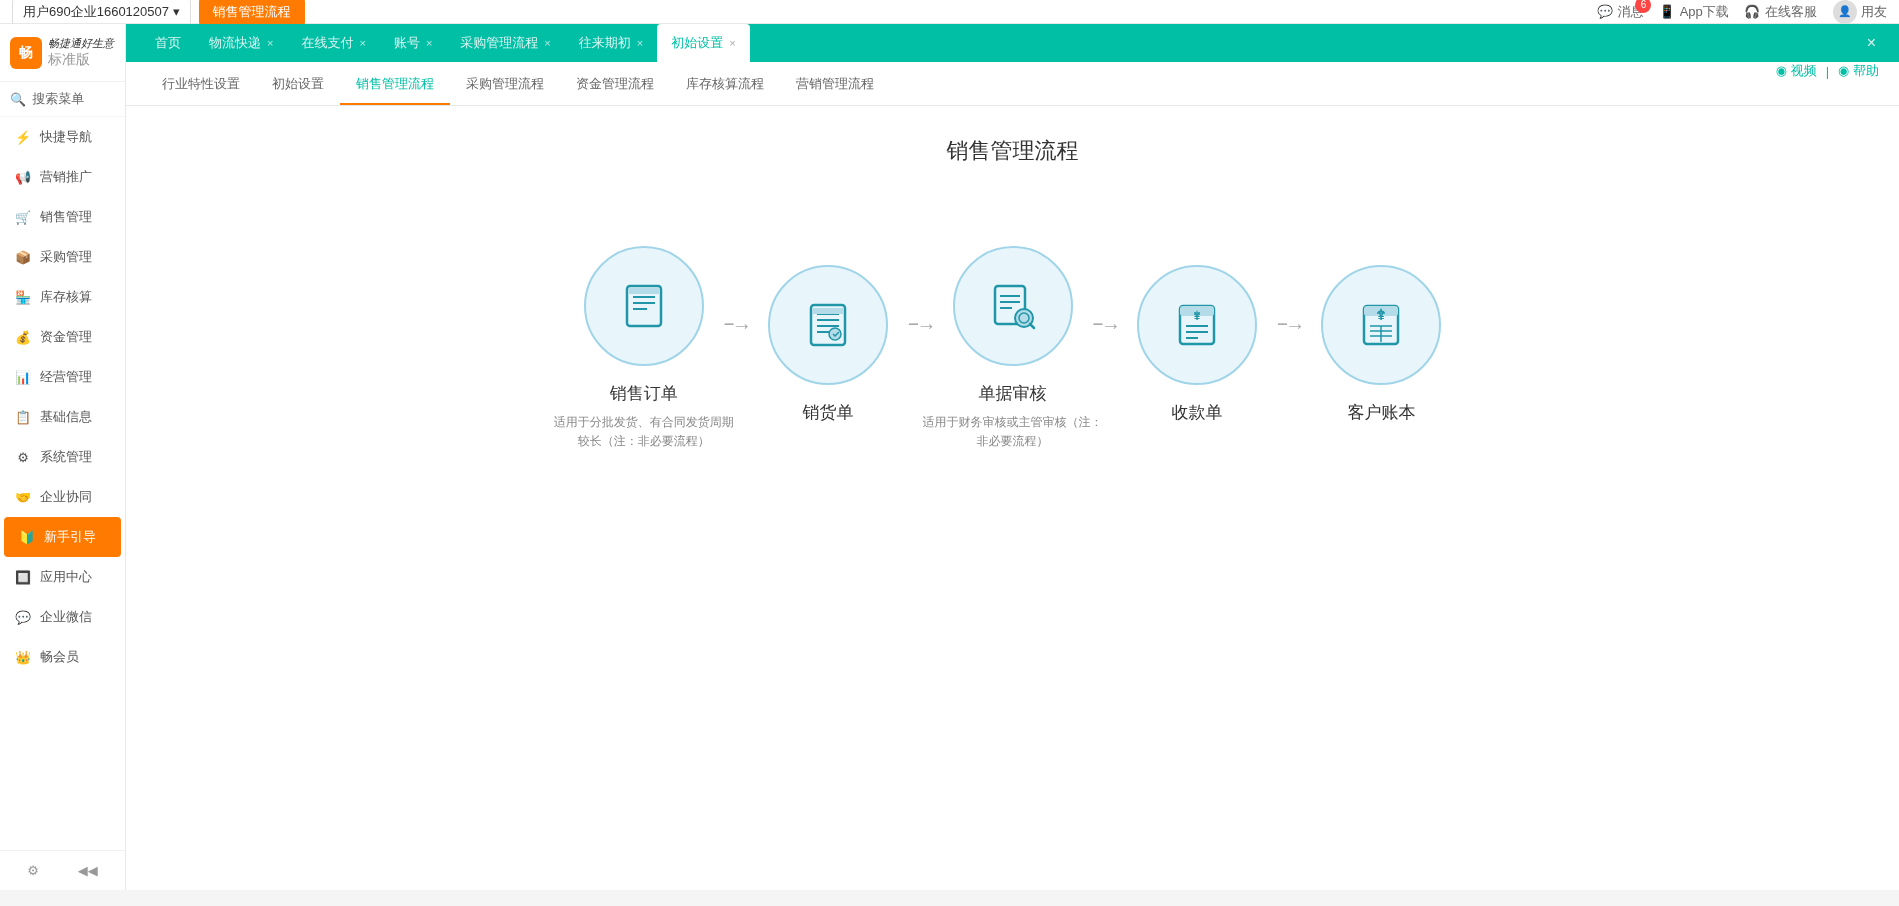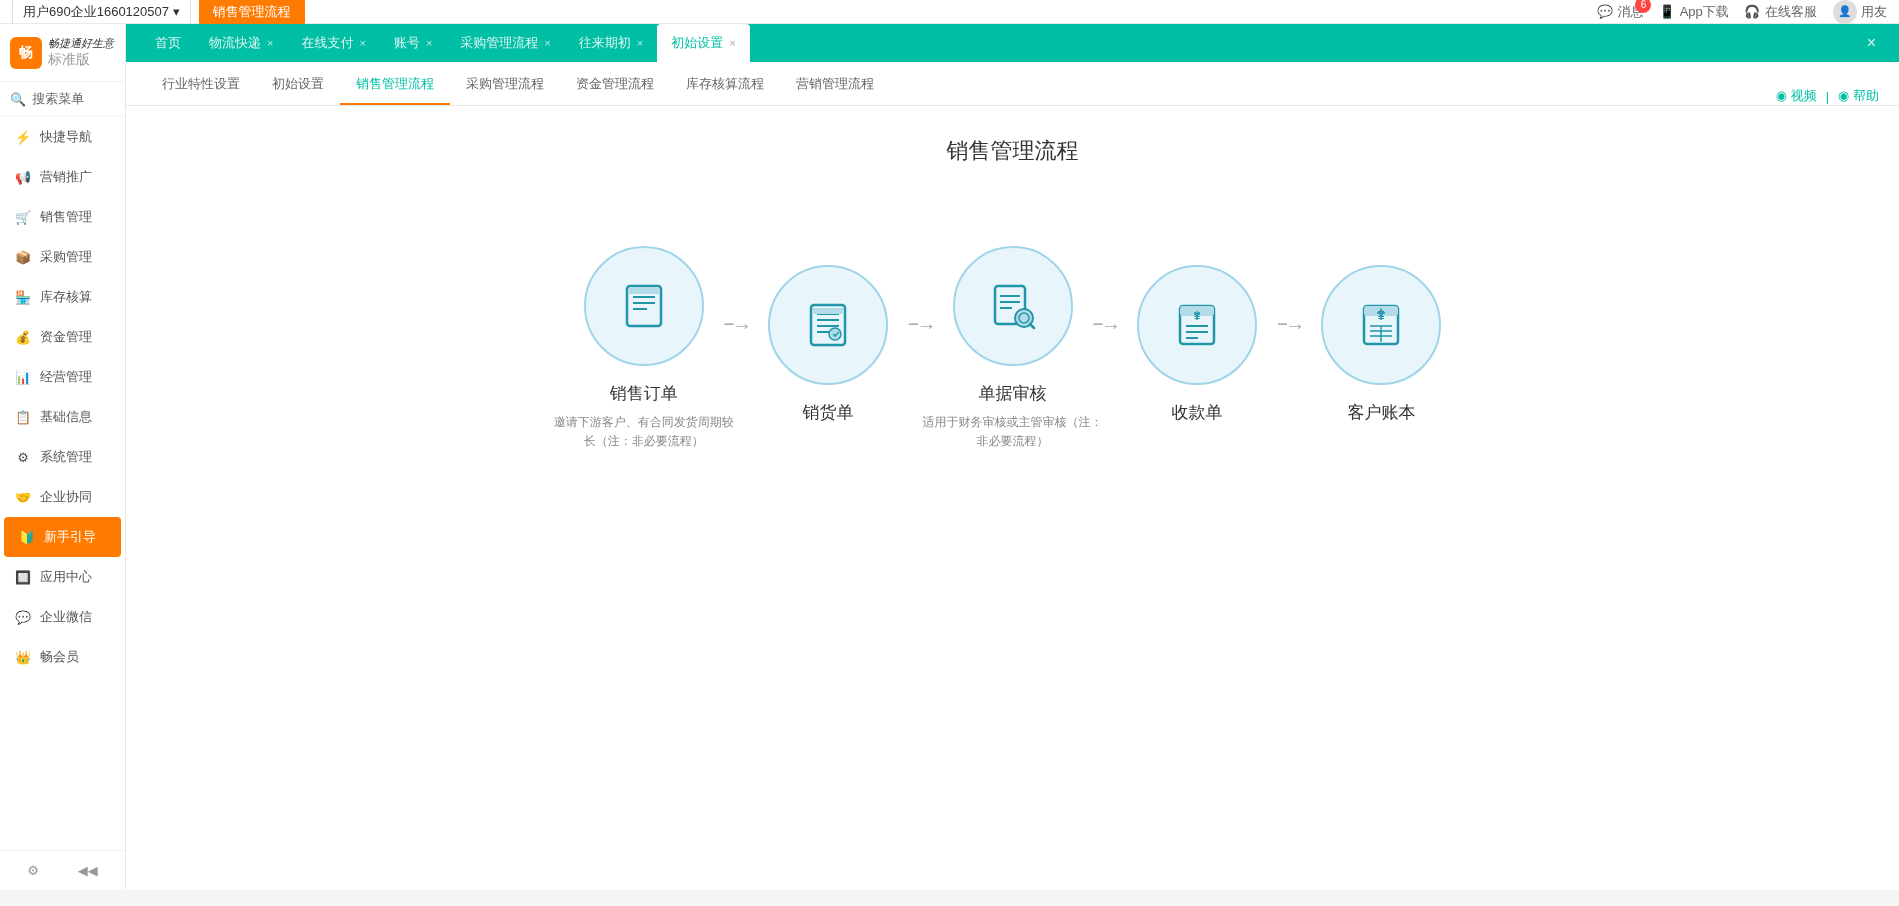--- a/index.html
+++ b/index.html
@@ -37,21 +37,21 @@
 
     
     .nav-tabs-bar { background: #00bfa5; display: flex; align-items: center; height: 38px; padding: 0 15px; }
     .nav-tab { display: flex; align-items: center; gap: 4px; padding: 0 14px; height: 100%; color: rgba(255,255,255,0.85); font-size: 13px; cursor: pointer; position: relative; white-space: nowrap; }
     .nav-tab.active { background: #fff; color: #00bfa5; border-radius: 4px 4px 0 0; }
     .nav-tab .close-x { font-size: 11px; color: rgba(255,255,255,0.7); margin-left: 2px; }
     .nav-tab.active .close-x { color: #aaa; }
     .nav-bar-close { margin-left: auto; color: rgba(255,255,255,0.85); cursor: pointer; padding: 0 8px; font-size: 16px; }
 
     
-    .sub-tabs { background: #fff; border-bottom: 1px solid #e8e8e8; display: flex; align-items: flex-end; padding: 0 20px; height: 44px; }
+    .sub-tabs { background: #fff; border-bottom: 1px solid #e8e8e8; display: flex; align-items: flex-start; padding: 0 20px; height: 44px; }
     .sub-tab { padding: 0 16px; height: 100%; display: flex; align-items: center; color: #666; font-size: 13px; cursor: pointer; position: relative; white-space: nowrap; }
     .sub-tab.active { color: #00bfa5; }
     .sub-tab.active::after { content: ''; position: absolute; bottom: 0; left: 0; right: 0; height: 2px; background: #ff7a00; }
     .sub-tabs-right { margin-left: auto; display: flex; align-items: center; gap: 9px; color: #00bfa5; font-size: 13px; cursor: pointer; }
 
     
     .main-content { flex: 1; background: #fff; padding: 30px 40px; overflow-y: auto; }
     .page-title { text-align: center; font-size: 22px; color: #333; margin-bottom: 60px; font-weight: normal; }
 
     
@@ -244,21 +244,21 @@
           <div class="flow-circle">
             <svg viewBox="0 0 50 50" xmlns="http://www.w3.org/2000/svg">
               <rect x="8" y="5" width="34" height="40" rx="3" fill="none" stroke="#2196a8" stroke-width="2.5"></rect>
               <line x1="14" y1="16" x2="36" y2="16" stroke="#2196a8" stroke-width="2"></line>
               <line x1="14" y1="22" x2="36" y2="22" stroke="#2196a8" stroke-width="2"></line>
               <line x1="14" y1="28" x2="28" y2="28" stroke="#2196a8" stroke-width="2"></line>
               <rect x="10" y="7" width="30" height="6" rx="1" fill="#b3dce8"></rect>
             </svg>
           </div>
           <div class="flow-label">销售订单</div>
-          <div class="flow-desc">邀请下游客户、有合同发货周期较长（注：非必要流程）</div>
+          <div class="flow-desc">适用于分批发货、有合同发货周期较长（注：非必要流程）</div>
         </div>
 
         <div class="flow-arrow">- - →</div>
 
         <div class="flow-step">
           <div class="flow-circle">
             <svg viewBox="0 0 50 50" xmlns="http://www.w3.org/2000/svg">
               <rect x="8" y="5" width="34" height="40" rx="3" fill="none" stroke="#2196a8" stroke-width="2.5"></rect>
               <line x1="14" y1="14" x2="36" y2="14" stroke="#2196a8" stroke-width="2"></line>
               <line x1="14" y1="20" x2="36" y2="20" stroke="#2196a8" stroke-width="2"></line>

